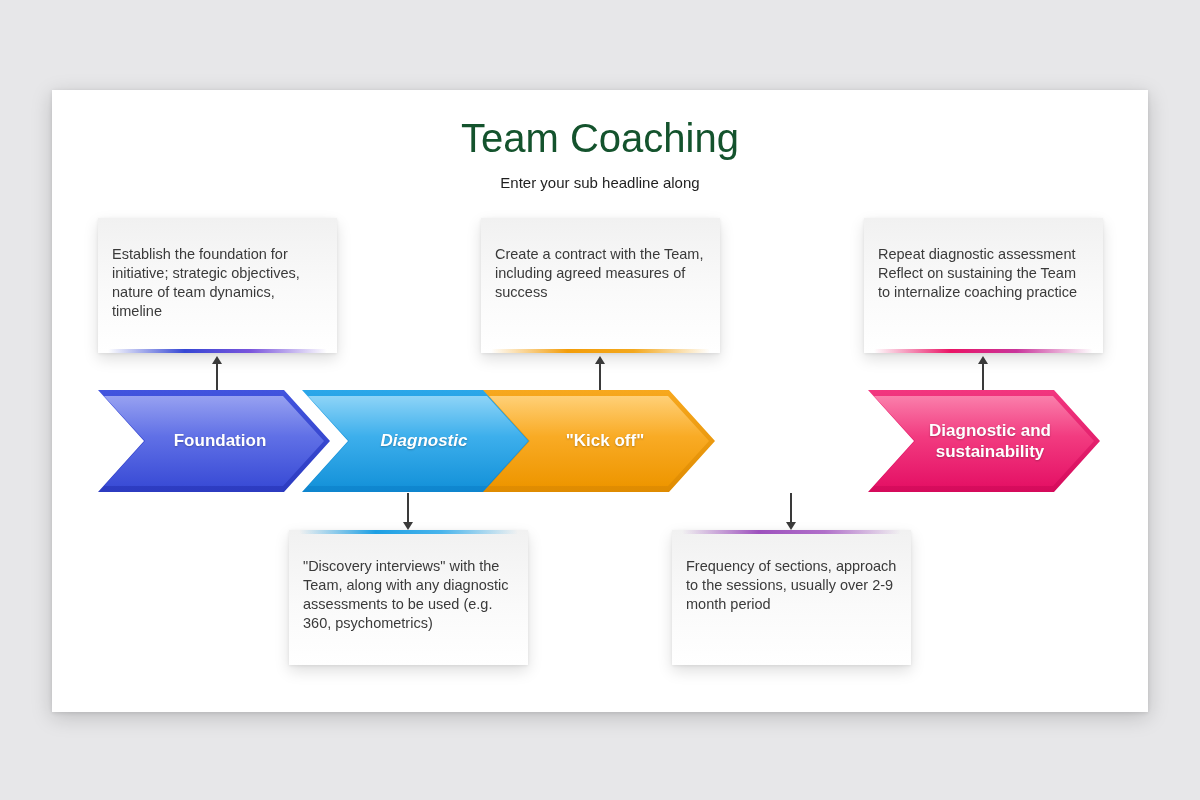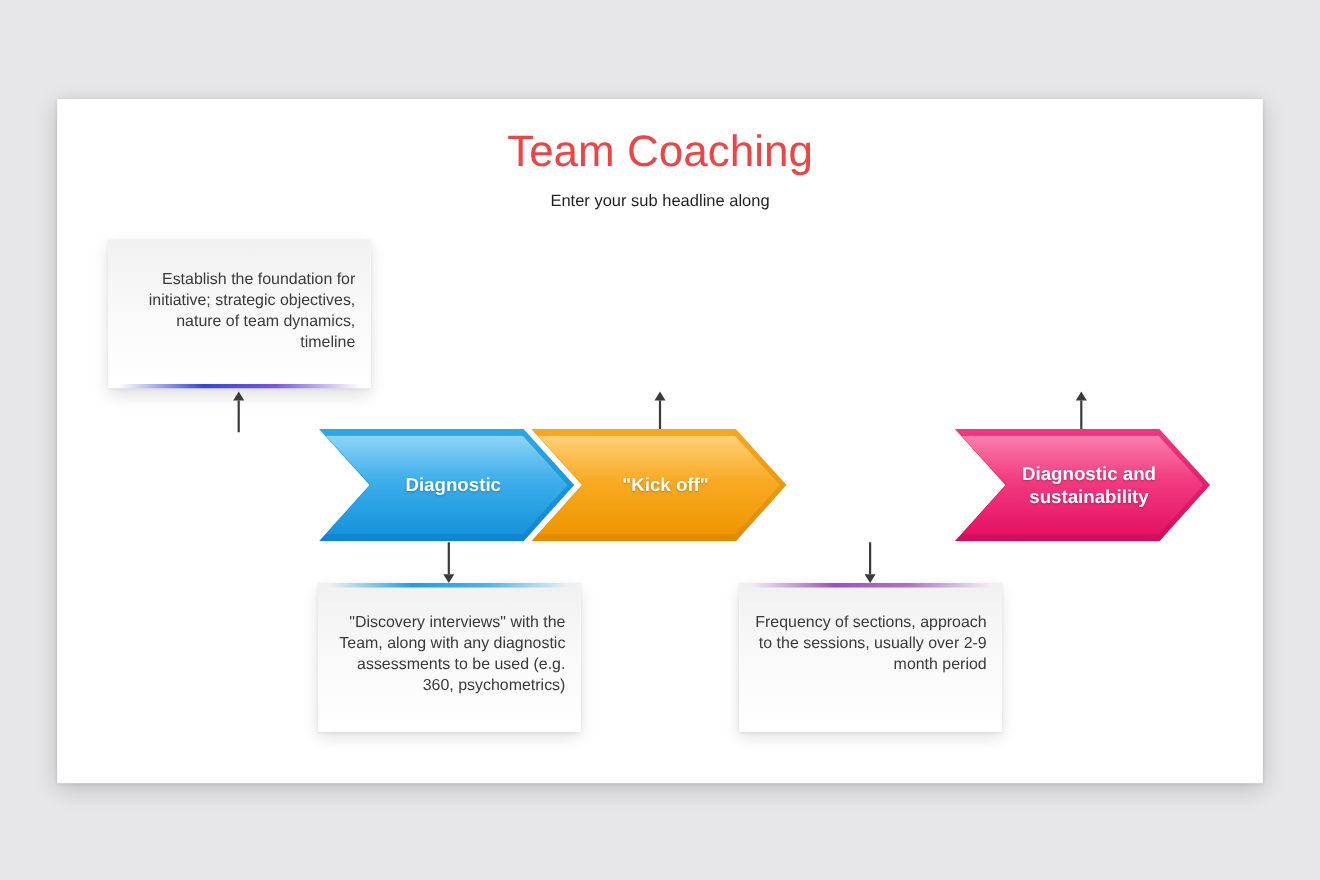--- a/index.html
+++ b/index.html
@@ -10,36 +10,36 @@
     position:relative;
     overflow:hidden;
   }
   .slide {
     position:absolute; left:52px; top:90px; width:1096px; height:622px;
     background:#ffffff;
     box-shadow:0 5px 20px rgba(0,0,0,0.18), 0 1px 4px rgba(0,0,0,0.10);
   }
   .title {
     position:absolute; top:26px; left:0; right:0;
-    text-align:center; font-size:40px; font-weight:400; color:#ef4444;
+    text-align:center; font-size:40px; font-weight:400; color:#14532d;
   }
   .subtitle {
     position:absolute; top:84px; left:0; right:0;
     text-align:center; font-size:15px; color:#1f1f1f;
   }
 
   
   .box {
     position:absolute; width:239px; height:135px;
     background:linear-gradient(180deg,#f1f1f1 0%, #fafafa 55%, #ffffff 100%);
     box-shadow:0 6px 14px rgba(0,0,0,0.13), 0 1px 3px rgba(0,0,0,0.08);
   }
   .box-text {
     padding:27px 14px 0 14px;
-    text-align:right; font-size:14.5px; line-height:1.32; color:#3a3a3a;
+    text-align:left; font-size:14.5px; line-height:1.32; color:#3a3a3a;
   }
   .bar {
     position:absolute; bottom:0; left:10px; right:10px; height:4px; border-radius:2px;
   }
   .bar-blue   { background:linear-gradient(90deg, rgba(54,71,212,0) 0%, #3647d4 35%, #7a55dc 65%, rgba(122,85,220,0) 100%); }
   .bar-orange { background:linear-gradient(90deg, rgba(243,157,10,0) 0%, #f39d0a 35%, #f3a81e 65%, rgba(243,157,10,0) 100%); }
   .bar-pink   { background:linear-gradient(90deg, rgba(234,20,101,0) 0%, #ea1465 35%, #c9359b 65%, rgba(201,53,155,0) 100%); }
   .bar-cyan   { background:linear-gradient(90deg, rgba(29,159,227,0) 0%, #1d9fe3 35%, #48b4ec 65%, rgba(29,159,227,0) 100%); }
   .bar-purple { background:linear-gradient(90deg, rgba(157,81,189,0) 0%, #9d51bd 35%, #b06fc9 65%, rgba(157,81,189,0) 100%); }
 
@@ -78,21 +78,21 @@
     position:absolute; top:6px; bottom:6px; left:6px; right:6px;
     clip-path:polygon(0 0, calc(100% - 41px) 0, 100% 50%, calc(100% - 41px) 100%, 0 100%, 41px 50%);
   }
   .chev-label {
     position:absolute; top:0; bottom:0; left:48px; right:36px;
     display:flex; align-items:center; justify-content:center;
     text-align:center; color:#ffffff; font-weight:bold; font-size:17px; line-height:1.25;
     text-shadow:0 1px 2px rgba(0,0,0,0.25);
   }
   .s0 { left:46px; }
-  .s1 { left:238px; }
+  .s1 { left:250px;font-style:italic; }
   .s2 { left:431px; }
   .s3 { left:623px; }
   .s4 { left:816px; }
   .s0 .chev-outer { background:linear-gradient(180deg,#4254de 0%, #2c3bc0 100%); }
   .s0 .chev-inner { background:linear-gradient(180deg,#97a1f1 0%, #6070e6 45%, #3a4cd6 100%); }
   .s1 .chev-outer { background:linear-gradient(180deg,#2ba7e9 0%, #0e85ce 100%); }
   .s1 .chev-inner { background:linear-gradient(180deg,#8ed4f7 0%, #3dafec 45%, #1693da 100%); }
   .s2 .chev-outer { background:linear-gradient(180deg,#f7a81e 0%, #df8b00 100%); }
   .s2 .chev-inner { background:linear-gradient(180deg,#ffd077 0%, #f9ab25 45%, #ee9600 100%); }
   .s3 .chev-outer { background:linear-gradient(180deg,#aa63c7 0%, #8d42ac 100%); }
@@ -104,20 +104,28 @@
 <body>
 
 <div class="slide">
 
   <div class="title">Team Coaching</div>
   <div class="subtitle">Enter your sub headline along</div>
 
   <div class="box box-t0">
     <div class="box-text">Establish the foundation for initiative; strategic objectives, nature of team dynamics, timeline</div>
     <div class="bar bar-blue"></div>
+  </div>
+  <div class="box box-t1">
+    <div class="box-text">Create a contract with the Team, including agreed measures of success</div>
+    <div class="bar bar-orange"></div>
+  </div>
+  <div class="box box-t2">
+    <div class="box-text">Repeat diagnostic assessment Reflect on sustaining the Team to internalize coaching practice</div>
+    <div class="bar bar-pink"></div>
   </div>
 
   <div class="box box-b0">
     <div class="bar bar-cyan" style="bottom:auto; top:0;"></div>
     <div class="box-text">"Discovery interviews" with the Team, along with any diagnostic assessments to be used (e.g. 360, psychometrics)</div>
   </div>
   <div class="box box-b1">
     <div class="bar bar-purple" style="bottom:auto; top:0;"></div>
     <div class="box-text">Frequency of sections, approach to the sessions, usually over 2-9 month period</div>
   </div>
@@ -137,20 +145,25 @@
 
   <div class="conn conn-b0">
     <div class="line"></div>
     <div class="head-down"></div>
   </div>
   <div class="conn conn-b1">
     <div class="line"></div>
     <div class="head-down"></div>
   </div>
 
+  <div class="chevron s0">
+    <div class="chev-outer"></div>
+    <div class="chev-inner"></div>
+    <div class="chev-label">Foundation</div>
+  </div>
   <div class="chevron s1">
     <div class="chev-outer"></div>
     <div class="chev-inner"></div>
     <div class="chev-label">Diagnostic</div>
   </div>
   <div class="chevron s2">
     <div class="chev-outer"></div>
     <div class="chev-inner"></div>
     <div class="chev-label">"Kick off"</div>
   </div>

